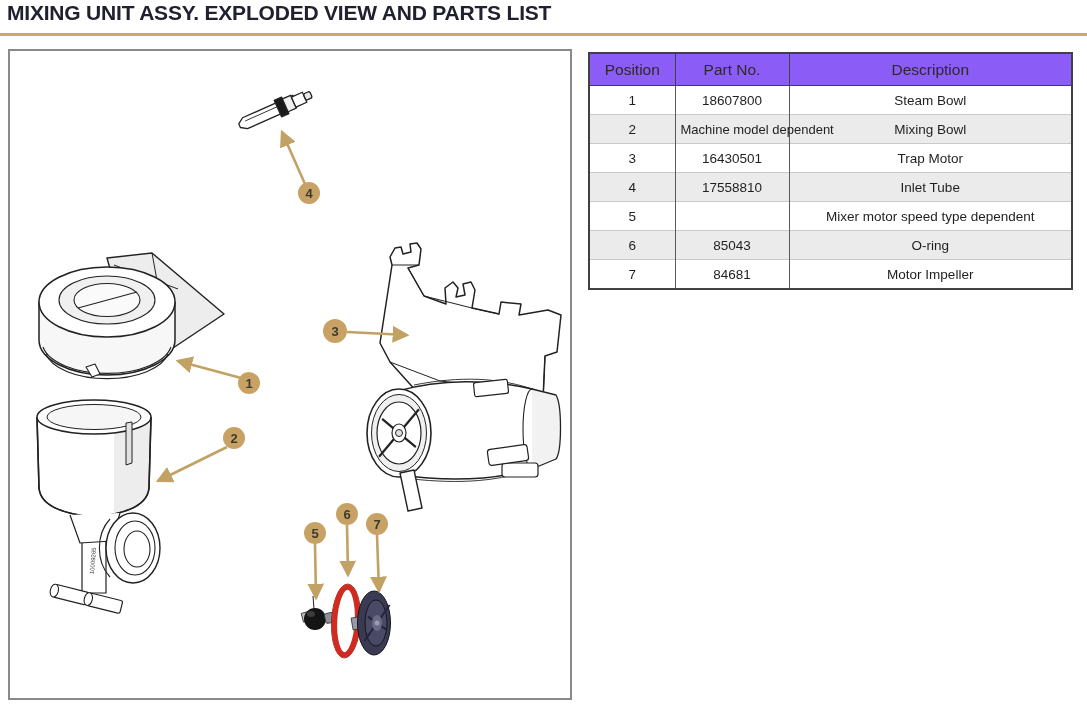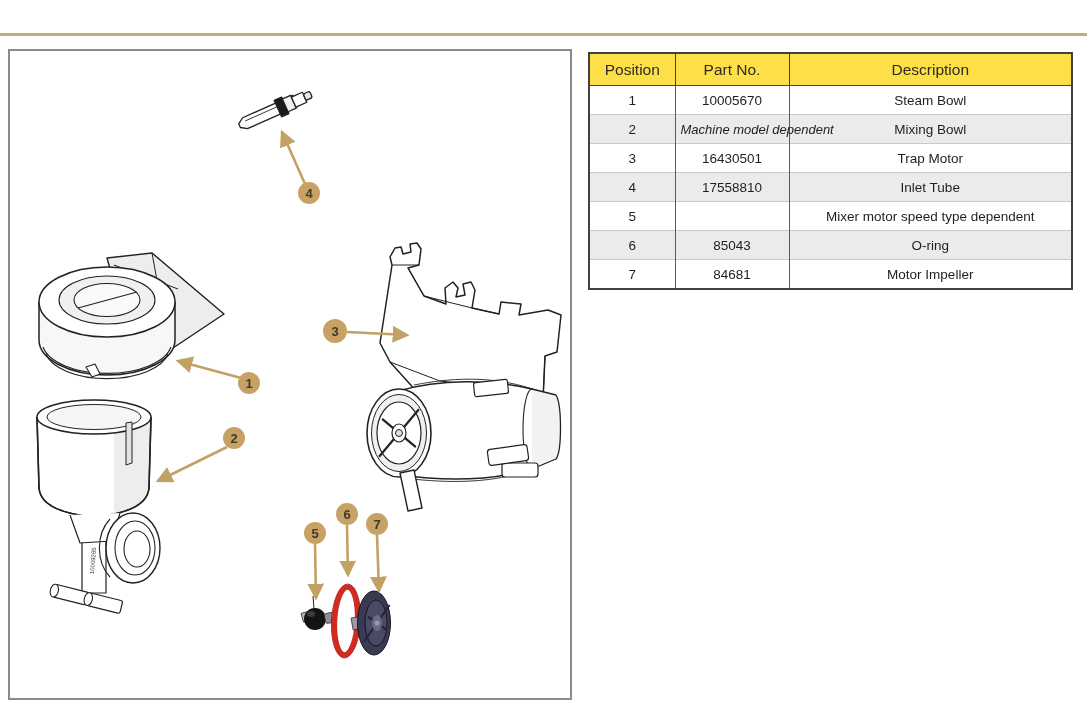--- a/index.html
+++ b/index.html
@@ -21,42 +21,43 @@
   }
   .diagram-panel svg{position:absolute;left:0;top:0;}
 
   .parts-table{
     position:absolute;left:588px;top:52px;width:483px;
     border-collapse:collapse;table-layout:fixed;
     border:2px solid #414141;
     font-size:13.5px;
   }
   .parts-table th{
-    background:#fde047;color:#2e2a22;font-weight:400;font-size:15.5px;
+    background:#8b5cf6;color:#2e2a22;font-weight:400;font-size:15.5px;
     height:31px;border:1.5px solid #414141;padding:0;text-align:center;
   }
   .parts-table td{
     height:28px;padding:0 4px;text-align:center;color:#1f1f1f;
     border-left:1.5px solid #5a5a5a;border-right:1.5px solid #5a5a5a;
     border-top:1px solid #c9c9c9;
     overflow:hidden;
   }
   .parts-table tr.even td{background:#ebebeb;}
   .parts-table tr.odd td{background:#ffffff;}
   .parts-table td.part-overflow{position:relative;overflow:visible;}
   .overflow-span{
     position:absolute;left:5px;top:50%;transform:translateY(-50%);
-    white-space:nowrap;font-size:13px;z-index:2;text-align:right;font-style:italic;
+    white-space:nowrap;font-size:13px;z-index:2;text-align:right;
   }
 </style>
 </head>
 <body>
 
 <div class="page">
 
+  <h1 class="page-title">MIXING UNIT ASSY. EXPLODED VIEW AND PARTS LIST</h1>
   <div class="title-rule"></div>
 
   <div class="diagram-panel">
     <svg width="560" height="647" viewBox="0 0 560 647">
       <defs>
         <marker id="arrow" viewBox="0 0 10 10" refX="8.5" refY="5" markerWidth="6.5" markerHeight="6.5" orient="auto-start-reverse">
           <path d="M0,0 L10,5 L0,10 z" fill="#c2a164"></path>
         </marker>
       </defs>
 
@@ -220,21 +221,21 @@
     <thead>
       <tr>
         <th>Position</th>
         <th>Part No.</th>
         <th>Description</th>
       </tr>
     </thead>
     <tbody>
       <tr class="odd">
         <td>1</td>
-        <td>10005670</td>
+        <td>18607800</td>
         <td>Steam Bowl</td>
       </tr>
       <tr class="even">
         <td>2</td>
         <td class="part-overflow">
           <span class="overflow-span">Machine model dependent</span>
         </td>
         <td>Mixing Bowl</td>
       </tr>
       <tr class="odd">

